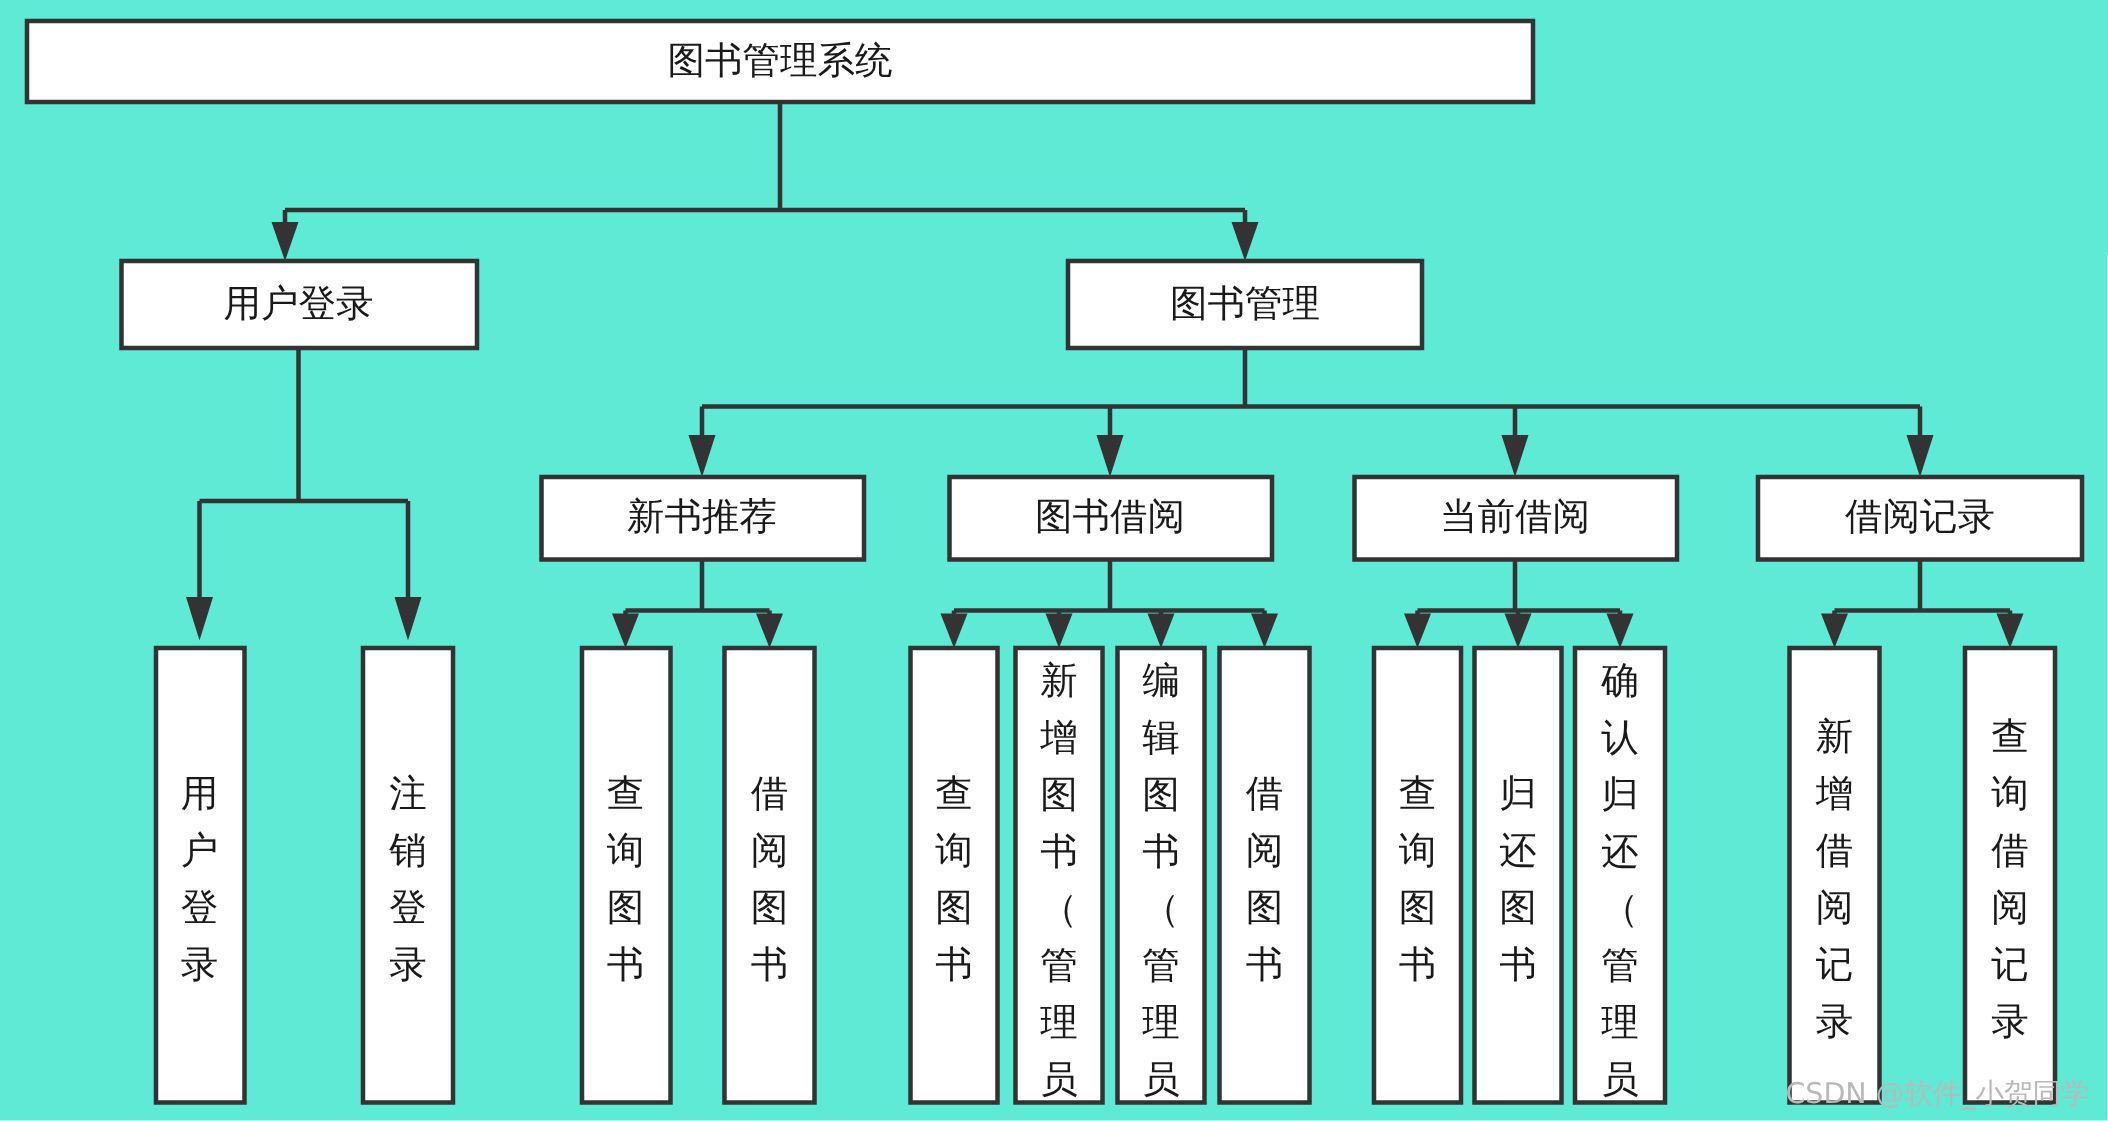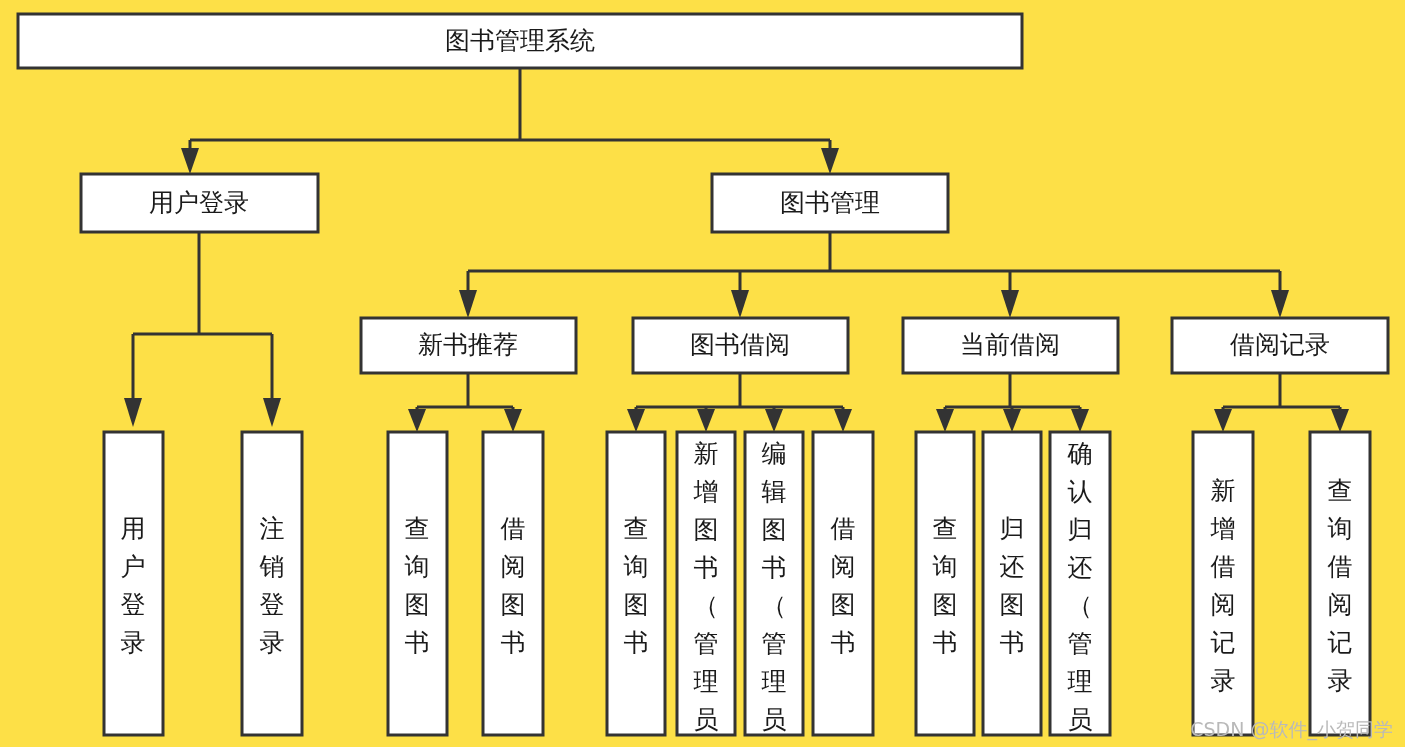--- a/index.html
+++ b/index.html
@@ -11,21 +11,21 @@
   body {
     width: 1405px;
     height: 747px;
     font-family: "DejaVu Sans", "Liberation Sans", sans-serif;
     overflow: hidden;
   }
   #diagram-root {
     position: relative;
     width: 1405px;
     height: 747px;
-    background: #fde047;
+    background: #5eead4;
   }
   svg.diagram-canvas {
     position: absolute;
     top: 0;
     left: 0;
     width: 1405px;
     height: 747px;
     display: block;
   }
   .node-box {

